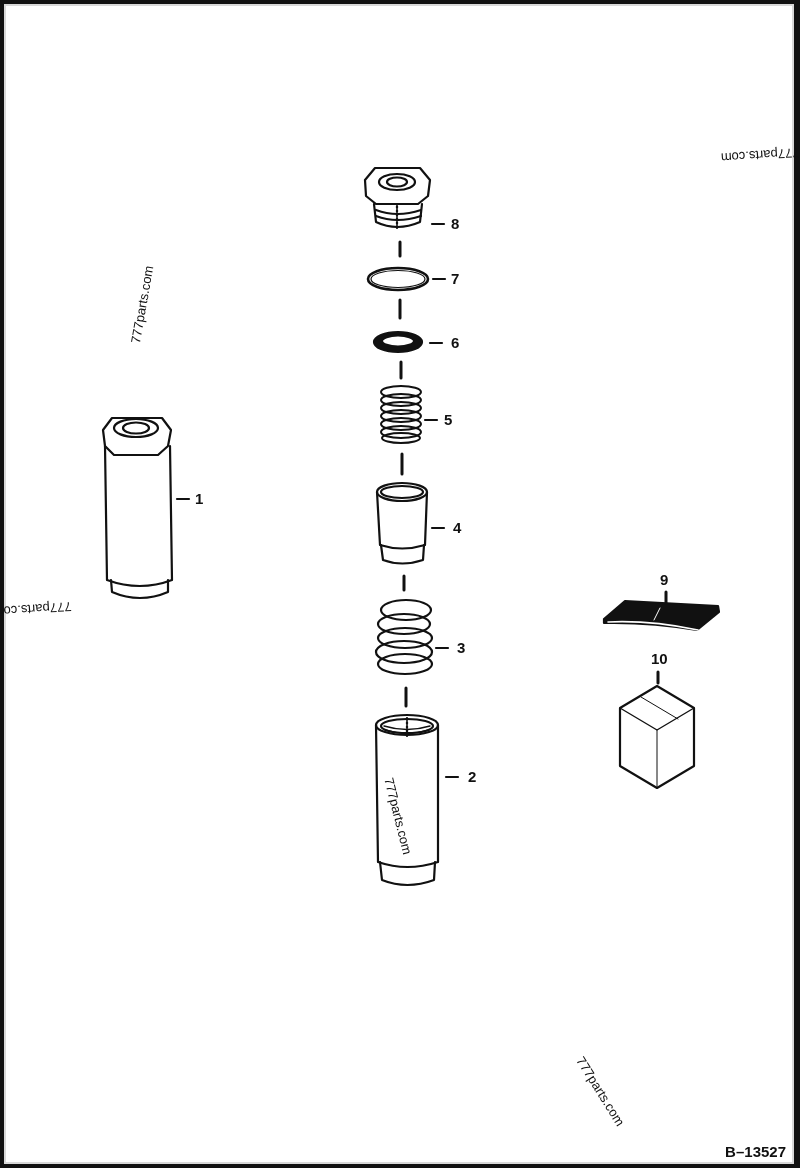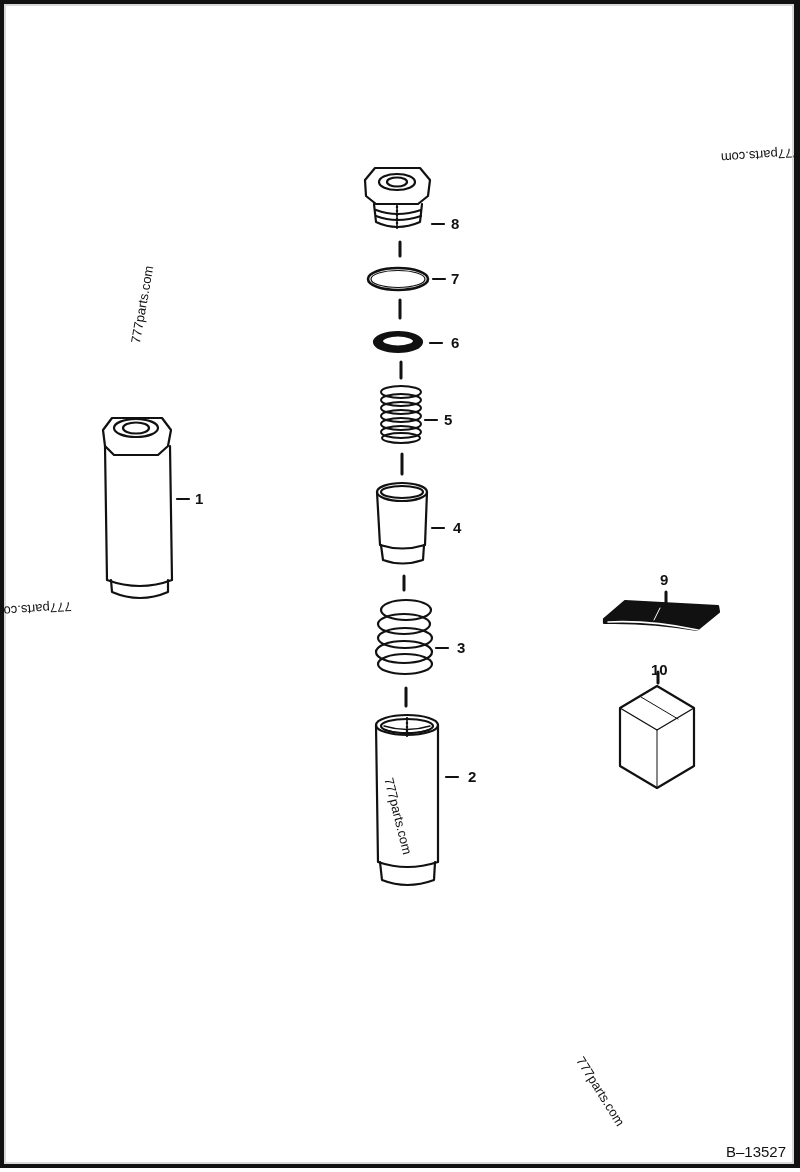--- a/index.html
+++ b/index.html
@@ -4,21 +4,21 @@
 <style>
   html, body { margin:0; padding:0; background:#fff; }
   body { width:800px; height:1172px; position:relative; overflow:hidden; font-family:"Liberation Sans", sans-serif; }
   .frame { position:absolute; left:0; top:0; width:800px; height:1172px; box-sizing:border-box; }
   .frame .outer { position:absolute; left:0; top:0; width:800px; height:1168px; background:#111; }
   .frame .inner-line { position:absolute; left:4px; top:4px; width:790px; height:1160px; background:#d8d8d8; }
   .frame .paper { position:absolute; left:6px; top:6px; width:786px; height:1156px; background:#fff; }
   svg.drawing { position:absolute; left:0; top:0; }
   .callout { position:absolute; font-weight:bold; font-size:15px; color:#111; }
   .wm { position:absolute; font-size:13px; color:#111; white-space:nowrap; transform-origin:left top; }
-  .figid { position:absolute; right:14px; bottom:12px; font-weight:normal; font-size:15px; color:#111; }
+  .figid { position:absolute; right:14px; bottom:12px; font-weight:bold; font-size:15px; color:#111; }
 </style>
 </head>
 <body>
 
 <div class="frame">
   <div class="outer"></div>
   <div class="inner-line"></div>
   <div class="paper"></div>
 </div>
 
@@ -119,21 +119,21 @@
 
 <span class="callout" style="left:451px;top:215px;">8</span>
 <span class="callout" style="left:451px;top:270px;">7</span>
 <span class="callout" style="left:451px;top:334px;">6</span>
 <span class="callout" style="left:444px;top:411px;">5</span>
 <span class="callout" style="left:453px;top:519px;">4</span>
 <span class="callout" style="left:457px;top:639px;">3</span>
 <span class="callout" style="left:468px;top:768px;">2</span>
 <span class="callout" style="left:195px;top:490px;">1</span>
 <span class="callout" style="left:660px;top:571px;">9</span>
-<span class="callout" style="left:651px;top:650px;margin-top:11px;">10</span>
+<span class="callout" style="left:651px;top:650px;">10</span>
 
 <span class="wm" style="left:128px;top:342px;transform:rotate(-80deg);">777parts.com</span>
 <span class="wm" style="left:800px;top:160px;transform:rotate(176deg);">777parts.com</span>
 <span class="wm" style="left:72px;top:614px;transform:rotate(176deg);">777parts.com</span>
 <span class="wm" style="left:396px;top:776px;transform:rotate(76deg);">777parts.com</span>
 <span class="wm" style="left:586px;top:1054px;transform:rotate(58deg);">777parts.com</span>
 
 <span class="figid">B–13527</span>
 
 </body></html>

